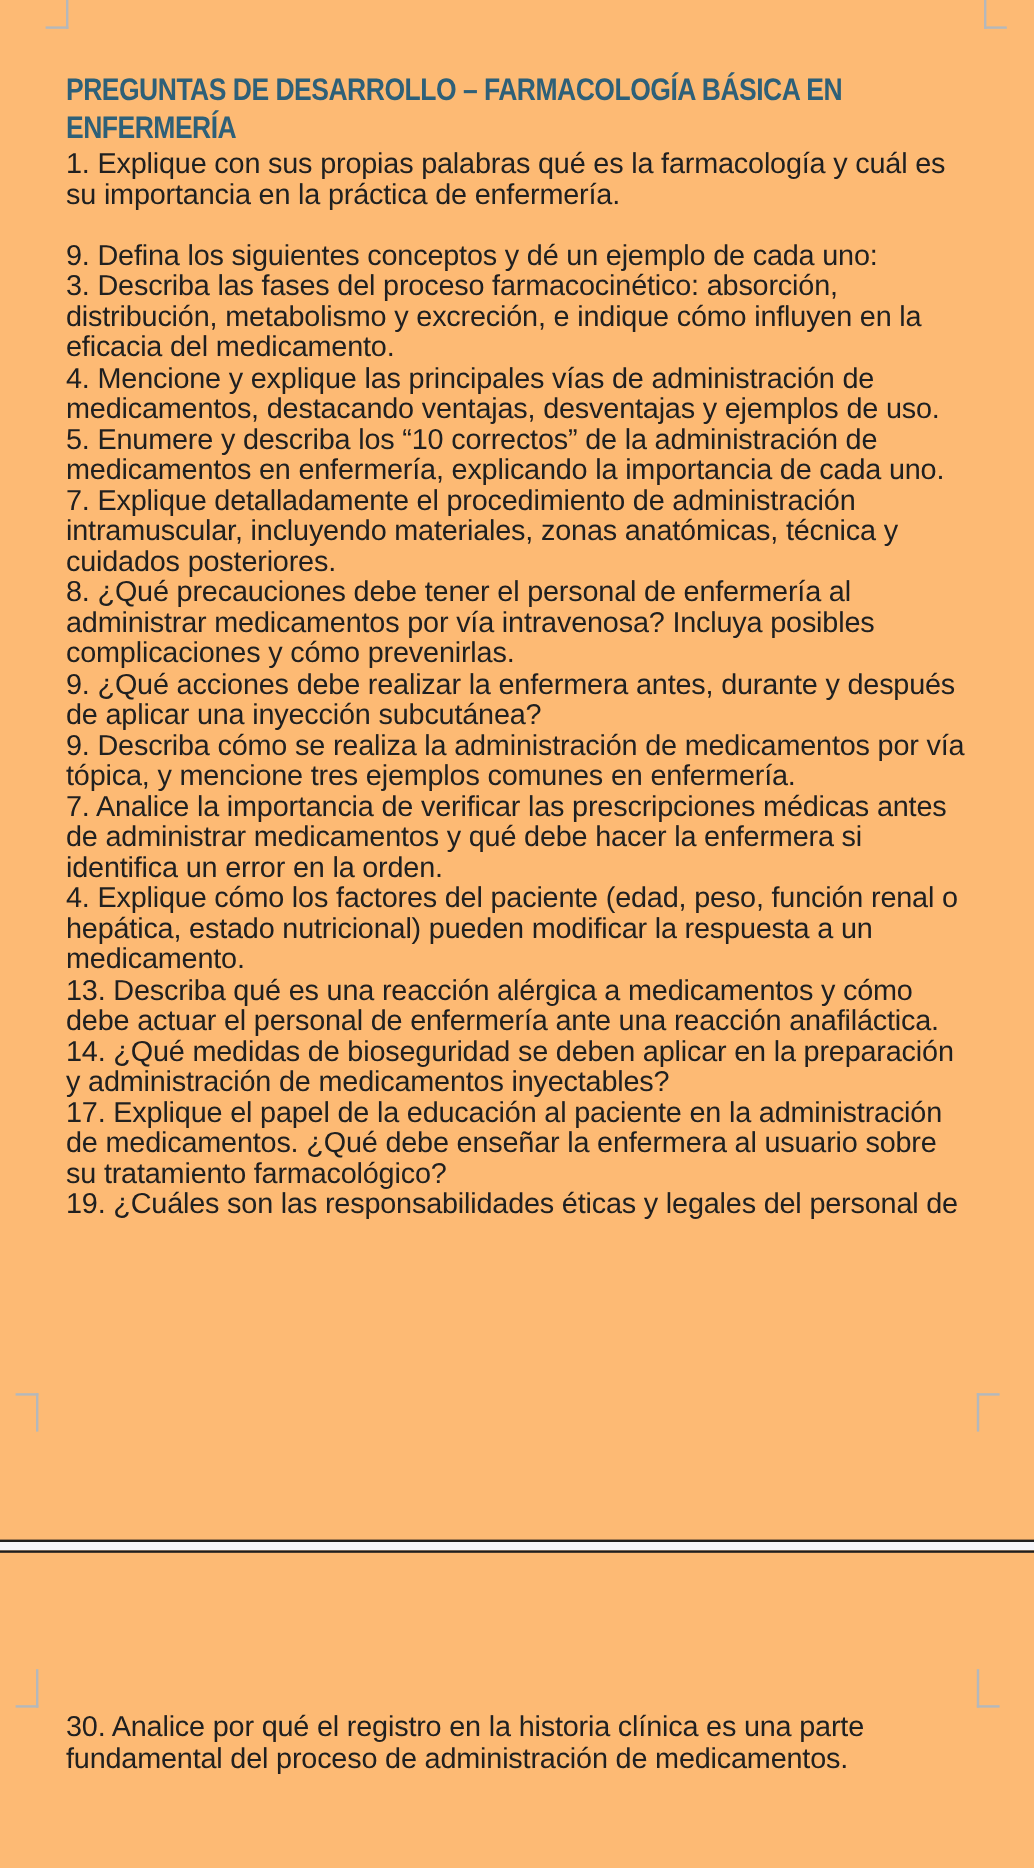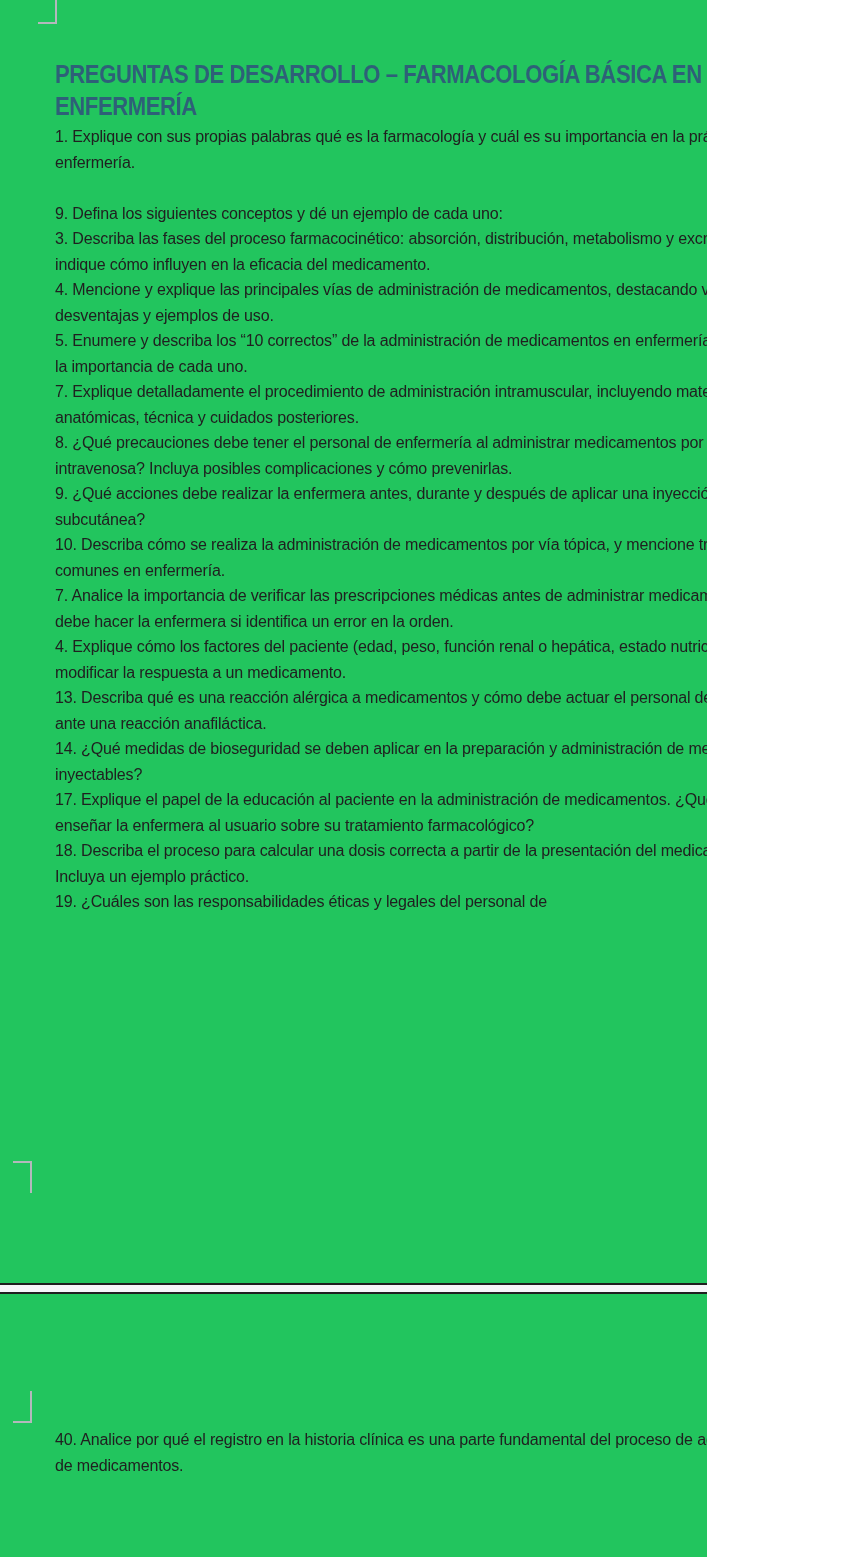--- a/index.html
+++ b/index.html
@@ -1,20 +1,20 @@
 <!DOCTYPE html>
 <html lang="es" style="--title-color: #2e6078; --body-color: #202020; --mark-color: #b4b8bc; --sep-line-color: #1f1f1f; --sep-band-color: #f6f6fa;"><head>
 <meta charset="utf-8">
 <style>
   html, body { margin: 0; padding: 0; background: #ffffff; }
   .viewport {
     position: relative;
-    width: 707px;
+    width: 862px;
     height: 1557px;
-    background: #22c55e;
+    background: #fdba74;
     overflow: hidden;
     font-family: "Liberation Sans", "DejaVu Sans", sans-serif;
     color: var(--body-color, #202020);
   }
 
   
   .mark { position: absolute; width: 17px; height: 22px; }
   .mark.bl-of-prev-left  { left: 38px;  top: 0;      border-right: 2px solid var(--mark-color); border-bottom: 2px solid var(--mark-color); }
   .mark.bl-of-prev-right { left: 820px; top: 0;      border-left:  2px solid var(--mark-color); border-bottom: 2px solid var(--mark-color); }
   .mark.p1-bottom-left   { left: 13px;  top: 1161px; height: 30px; border-top: 2px solid var(--mark-color); border-right: 2px solid var(--mark-color); }
@@ -36,21 +36,21 @@
     color: var(--title-color, #2e6078);
     transform: scaleX(0.85);
     transform-origin: 0 0;
   }
 
   
   .text-block {
     position: absolute;
     left: 55px;
     width: 756px;
-    font-size: 16px;
+    font-size: 24px;
     line-height: 25.5px;
     letter-spacing: -0.15px;
   }
   .text-block.page1 { top: 124px; }
   .text-block.page2 { top: 1427px; }
   .text-block p { margin: 0; padding: 0; }
 
   
   .page-break { position: absolute; left: 0; width: 862px; top: 1283px; height: 11px; }
   .page-break .line { position: absolute; left: 0; width: 100%; height: 2px; background: var(--sep-line-color, #1f1f1f); }
@@ -75,33 +75,32 @@
   <div class="text-block page1">
       <p>1. Explique con sus propias palabras qué es la farmacología y cuál es su importancia en la práctica de enfermería.</p>
       <p>&nbsp;</p>
       <p>9. Defina los siguientes conceptos y dé un ejemplo de cada uno:</p>
       <p>3. Describa las fases del proceso farmacocinético: absorción, distribución, metabolismo y excreción, e indique cómo influyen en la eficacia del medicamento.</p>
       <p>4. Mencione y explique las principales vías de administración de medicamentos, destacando ventajas, desventajas y ejemplos de uso.</p>
       <p>5. Enumere y describa los “10 correctos” de la administración de medicamentos en enfermería, explicando la importancia de cada uno.</p>
       <p>7. Explique detalladamente el procedimiento de administración intramuscular, incluyendo materiales, zonas anatómicas, técnica y cuidados posteriores.</p>
       <p>8. ¿Qué precauciones debe tener el personal de enfermería al administrar medicamentos por vía intravenosa? Incluya posibles complicaciones y cómo prevenirlas.</p>
       <p>9. ¿Qué acciones debe realizar la enfermera antes, durante y después de aplicar una inyección subcutánea?</p>
-      <p>10. Describa cómo se realiza la administración de medicamentos por vía tópica, y mencione tres ejemplos comunes en enfermería.</p>
+      <p>9. Describa cómo se realiza la administración de medicamentos por vía tópica, y mencione tres ejemplos comunes en enfermería.</p>
       <p>7. Analice la importancia de verificar las prescripciones médicas antes de administrar medicamentos y qué debe hacer la enfermera si identifica un error en la orden.</p>
       <p>4. Explique cómo los factores del paciente (edad, peso, función renal o hepática, estado nutricional) pueden modificar la respuesta a un medicamento.</p>
       <p>13. Describa qué es una reacción alérgica a medicamentos y cómo debe actuar el personal de enfermería ante una reacción anafiláctica.</p>
       <p>14. ¿Qué medidas de bioseguridad se deben aplicar en la preparación y administración de medicamentos inyectables?</p>
       <p>17. Explique el papel de la educación al paciente en la administración de medicamentos. ¿Qué debe enseñar la enfermera al usuario sobre su tratamiento farmacológico?</p>
-      <p>18. Describa el proceso para calcular una dosis correcta a partir de la presentación del medicamento. Incluya un ejemplo práctico.</p>
       <p>19. ¿Cuáles son las responsabilidades éticas y legales del personal de</p>
     </div>
 
   <div class="page-break">
     <div class="line top"></div>
     <div class="band"></div>
     <div class="line bottom"></div>
   </div>
 
   <div class="text-block page2">
-      <p>40. Analice por qué el registro en la historia clínica es una parte fundamental del proceso de administración de medicamentos.</p>
+      <p>30. Analice por qué el registro en la historia clínica es una parte fundamental del proceso de administración de medicamentos.</p>
     </div>
 
 </div>
 
 </body></html>

